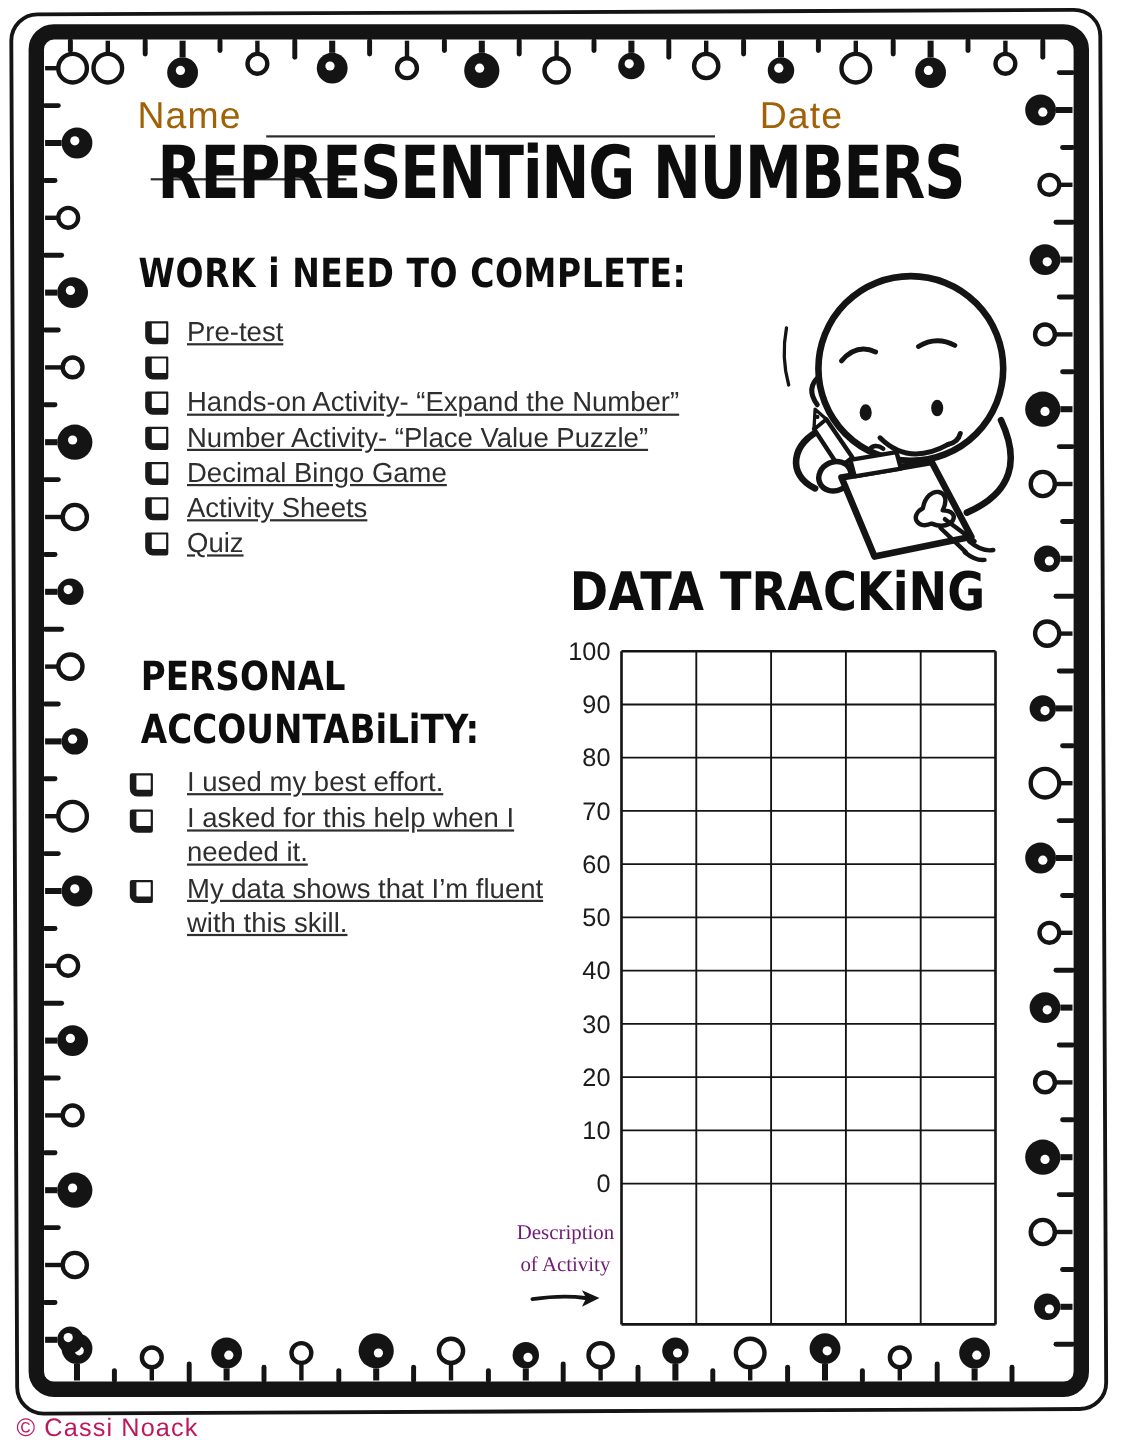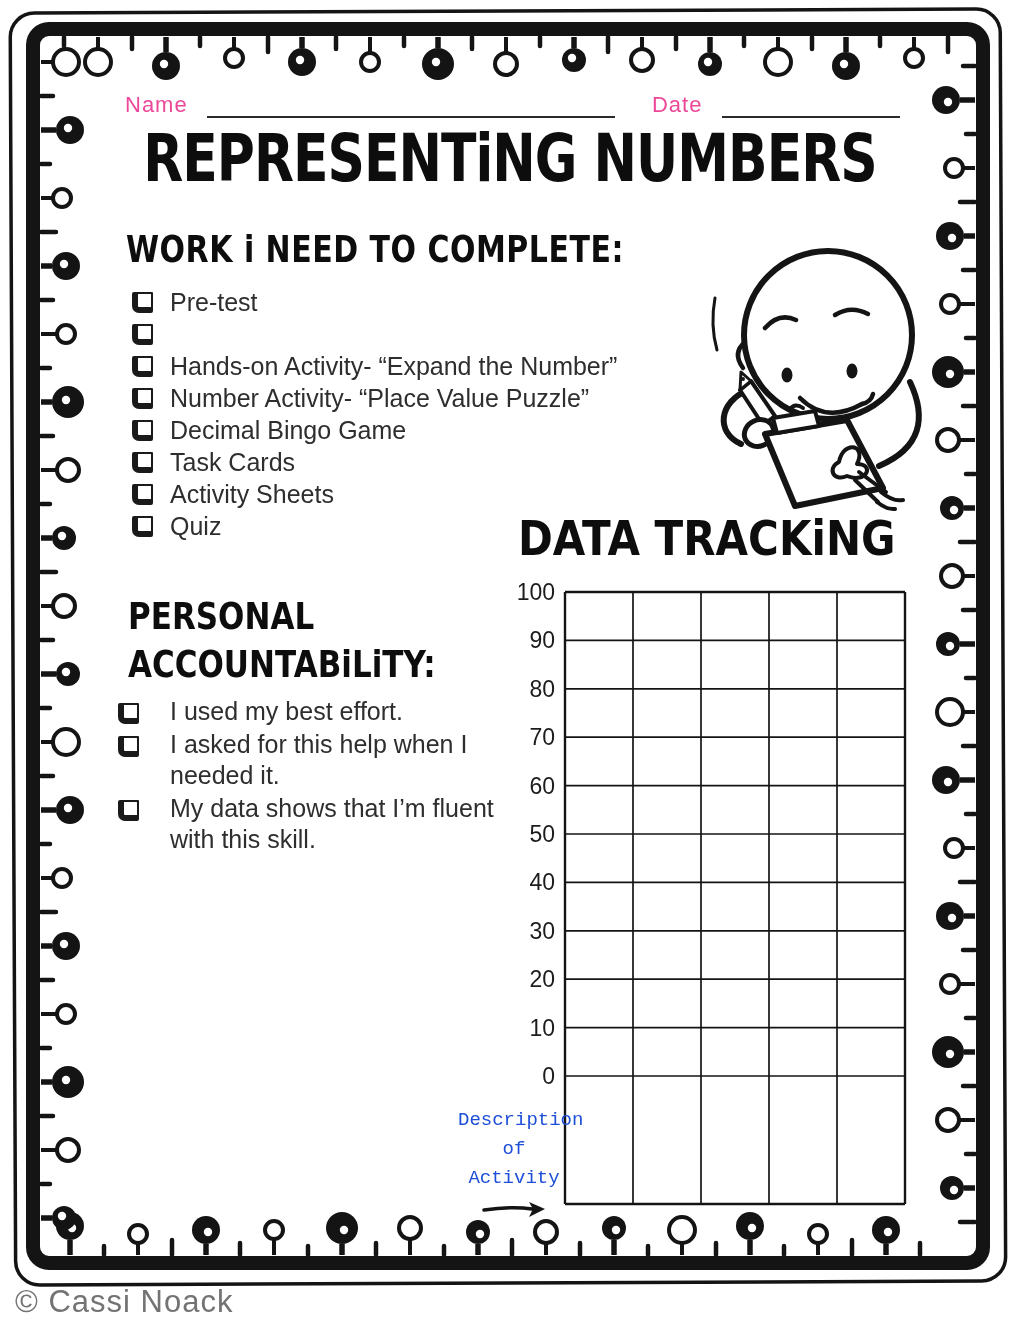--- a/index.html
+++ b/index.html
@@ -2,45 +2,45 @@
 <html><head>
 <meta charset="utf-8">
 <style>
   html,body{margin:0;padding:0;background:#ffffff;}
   #page{
     position:relative;width:1020px;height:1320px;background:#ffffff;
     font-family:"Liberation Sans",sans-serif;color:#2e2e2e;overflow:hidden;
   }
   .abs{position:absolute;}
   
-  #name-row{top:86px;left:125px;width:775px;height:40px;font-size:22px;color:#ec4899;letter-spacing:1px;}
+  #name-row{top:86px;left:125px;width:775px;height:40px;font-size:34px;color:#a16207;letter-spacing:1px;}
   .blank-line{display:inline-block;border-bottom:2.5px solid #2b2b2b;height:30px;vertical-align:bottom;}
   
   .marker{font-family:"DejaVu Sans",sans-serif;font-weight:800;color:#0d0d0d;white-space:nowrap;}
   #title{top:120px;left:0;width:100%;text-align:center;font-size:52px;letter-spacing:-1px;transform:scaleY(1.28);transform-origin:top center;}
   #work-heading{top:228px;left:126px;font-size:30px;transform:scaleY(1.22);transform-origin:left top;letter-spacing:0.5px;}
   #acc-heading{top:592px;left:128px;font-size:31px;line-height:41px;transform:scaleY(1.18);transform-origin:left top;white-space:pre-line;}
   #dt-heading{top:510px;left:518px;font-size:42px;transform:scaleY(1.15);transform-origin:left top;letter-spacing:0px;}
   
   .checklist{list-style:none;margin:0;padding:0;}
-  .checklist li{display:flex;align-items:flex-start;}
+  .checklist li{display:flex;align-items:flex-start;text-decoration:underline;}
   .cb{flex:0 0 auto;width:13px;height:13px;margin-top:7px;background:#fff;border:2.5px solid #1a1a1a;
       border-left-width:6px;border-bottom-width:6px;border-radius:2px 1px 2px 7px;}
   #work-list{top:286px;left:132px;width:600px;font-size:25px;}
   #work-list li{height:32px;align-items:center;}
   #work-list .cb{margin-top:0;}
   #work-list .txt{margin-left:17px;white-space:nowrap;}
   #acc-list{top:696px;left:118px;width:378px;font-size:25px;}
   #acc-list li{margin-bottom:1px;}
   #acc-list .txt{margin-left:31px;line-height:31.5px;}
   
   #chart-svg{left:488px;top:576px;}
-  #axis-note{left:458px;top:1106px;width:112px;text-align:center;font-size:19px;color:#1d4ed8;line-height:29px;font-family:Liberation Mono, monospace;}
+  #axis-note{left:458px;top:1106px;width:112px;text-align:center;font-size:19px;color:#701a75;line-height:29px;font-family:Liberation Serif, serif;}
   #axis-note .arrow-wrap{margin-top:6px;text-align:center;}
-  #copyright{left:15px;top:1284px;font-size:31px;color:#737373;letter-spacing:1px;}
+  #copyright{left:15px;top:1284px;font-size:23px;color:#be185d;letter-spacing:1px;}
   #character-svg{left:693px;top:240px;}
 </style>
 </head>
 <body>
 
 <div id="page">
 
   <svg id="border-svg" class="abs" width="1020" height="1320" viewBox="0 0 1020 1320" style="left:0;top:0;">
       <rect x="13" y="11" width="990" height="1272" rx="24" fill="none" stroke="#141414" stroke-width="3.5" transform="rotate(-0.25 510 660)"></rect>
       <rect x="33" y="29" width="950" height="1234" rx="16" fill="none" stroke="#141414" stroke-width="14"></rect>
@@ -286,24 +286,20 @@
     <li>
         <span class="cb"></span>
         <span class="txt">Number Activity- “Place Value Puzzle”</span>
       </li>
     <li>
         <span class="cb"></span>
         <span class="txt">Decimal Bingo Game</span>
       </li>
     <li>
         <span class="cb"></span>
-        <span class="txt">Task Cards</span>
-      </li>
-    <li>
-        <span class="cb"></span>
         <span class="txt">Activity Sheets</span>
       </li>
     <li>
         <span class="cb"></span>
         <span class="txt">Quiz</span>
       </li>
   </ul>
 
   <svg id="character-svg" class="abs" width="238" height="278" viewBox="0 0 238 278" fill="none" stroke="#141414" stroke-linecap="round" stroke-linejoin="round">
     <path d="M22,58 q-5,27 2,52" stroke-width="3"></path>

